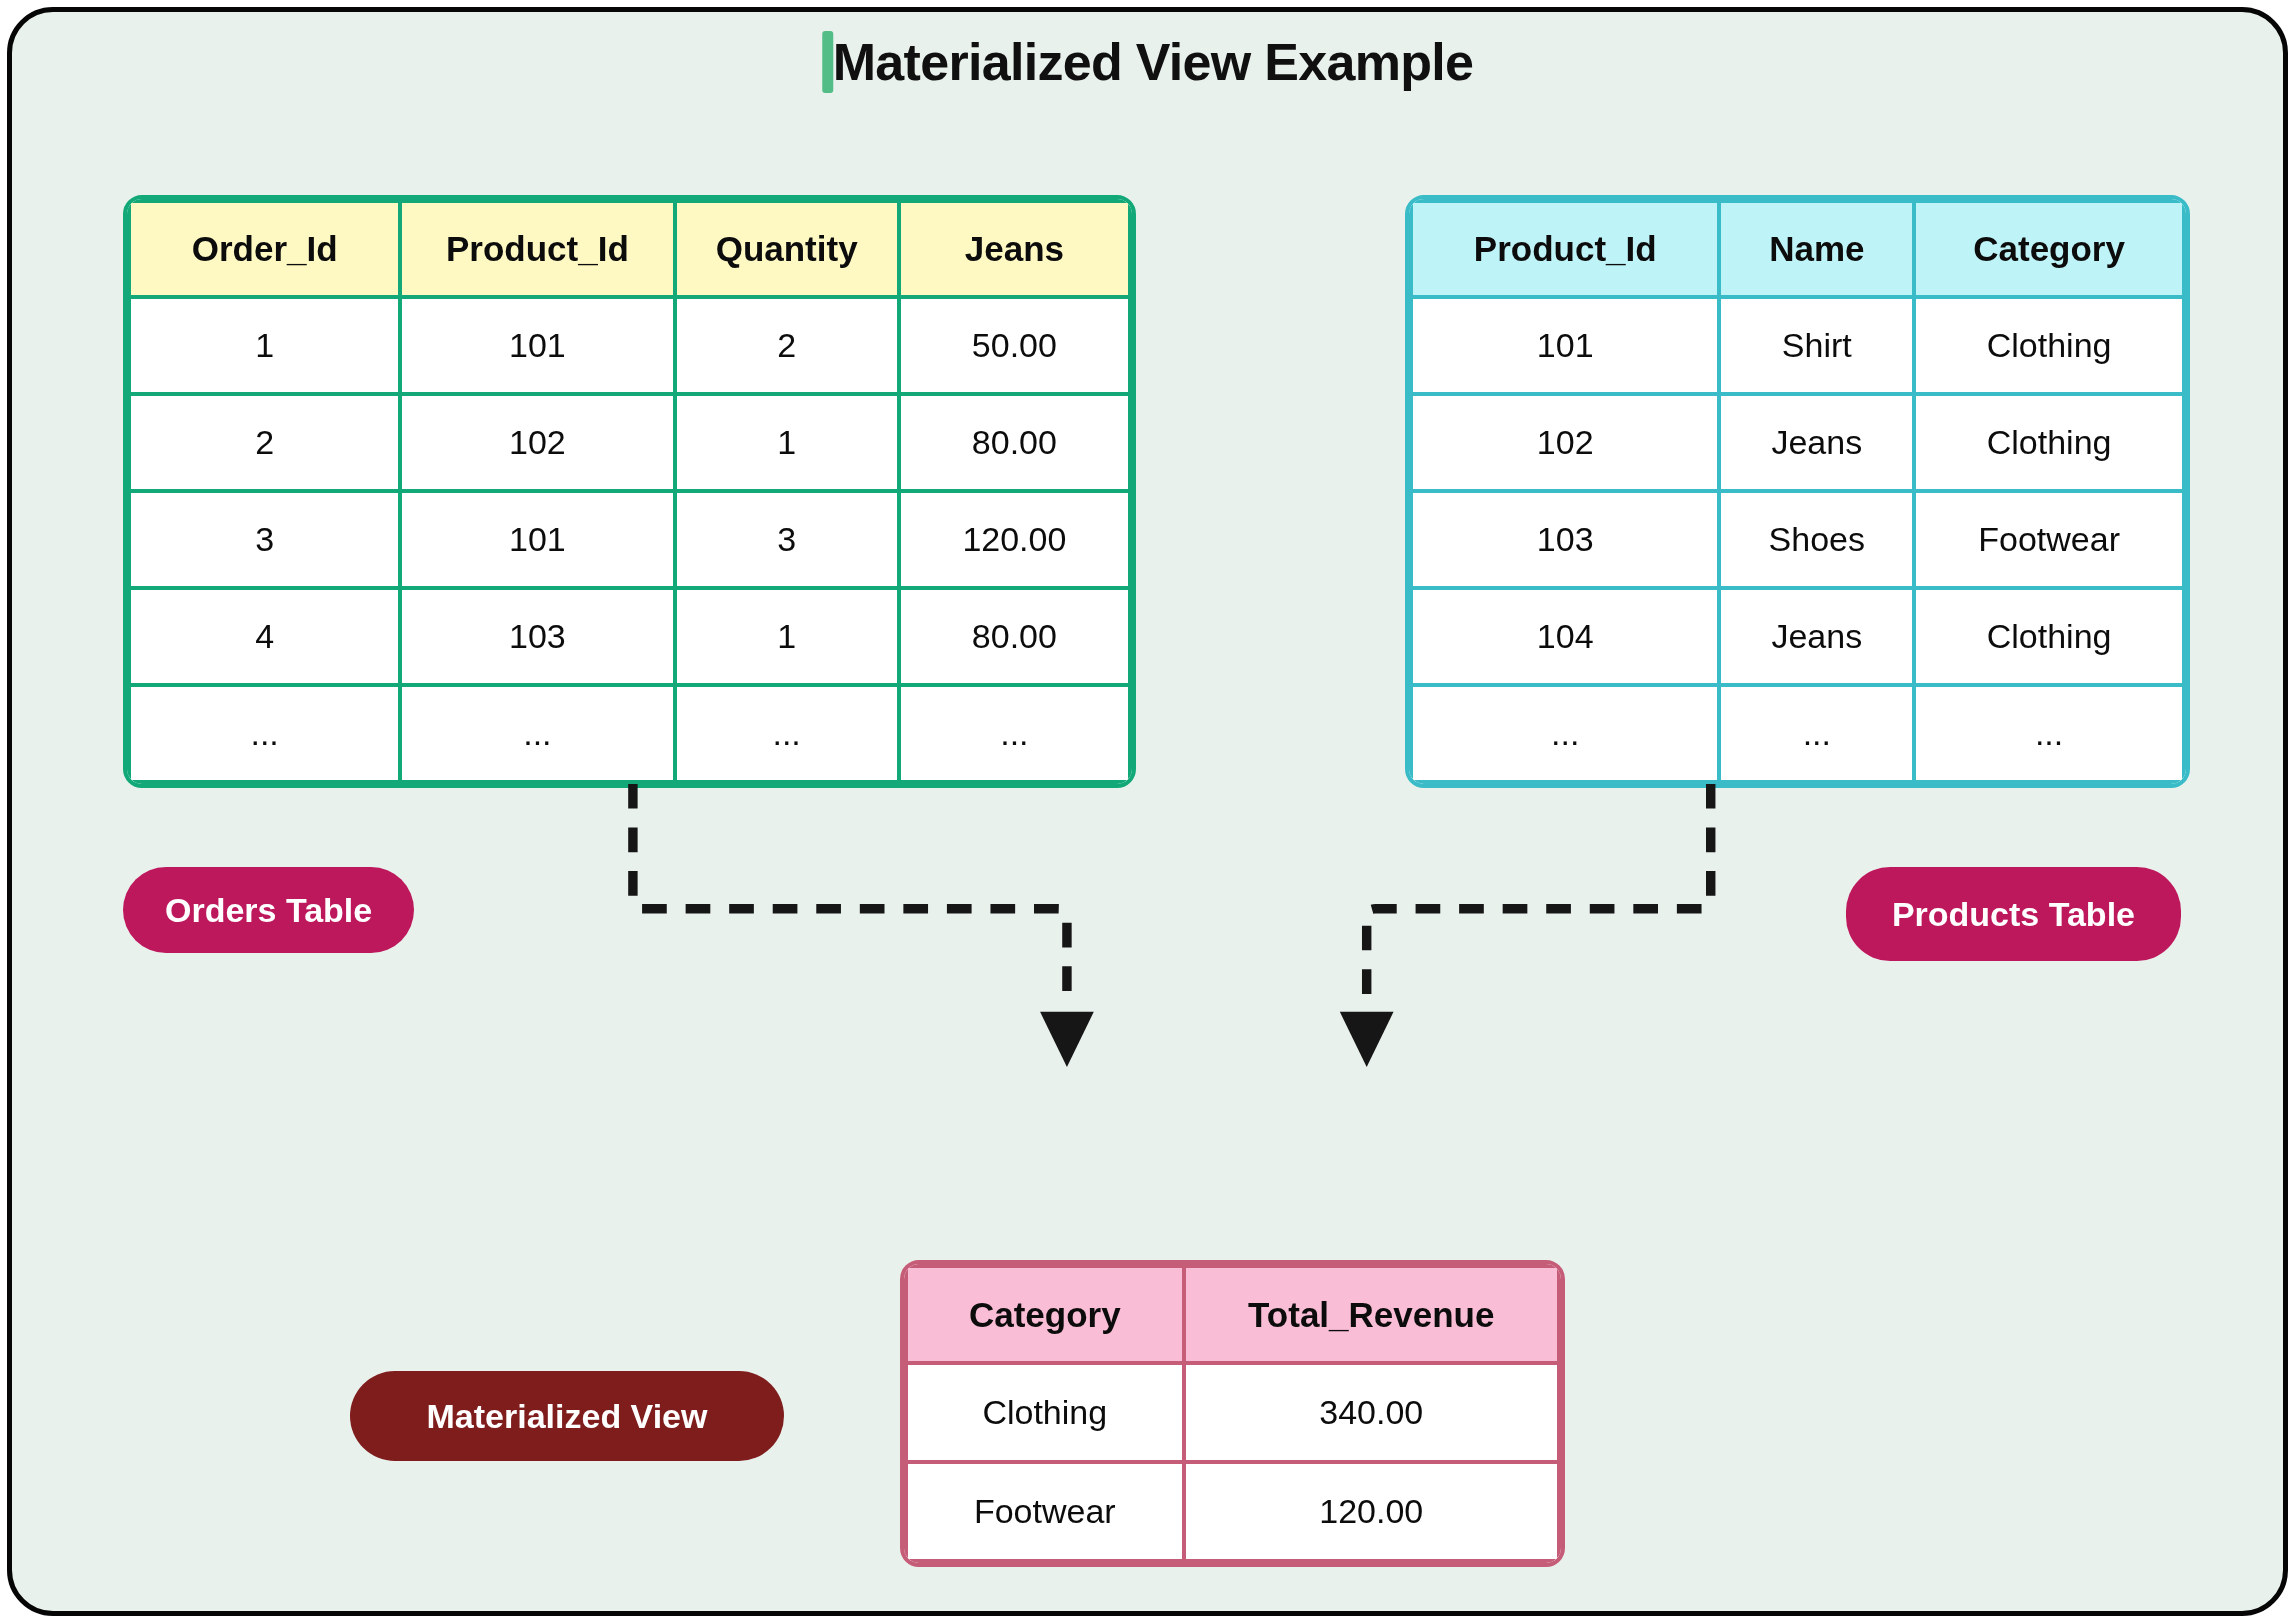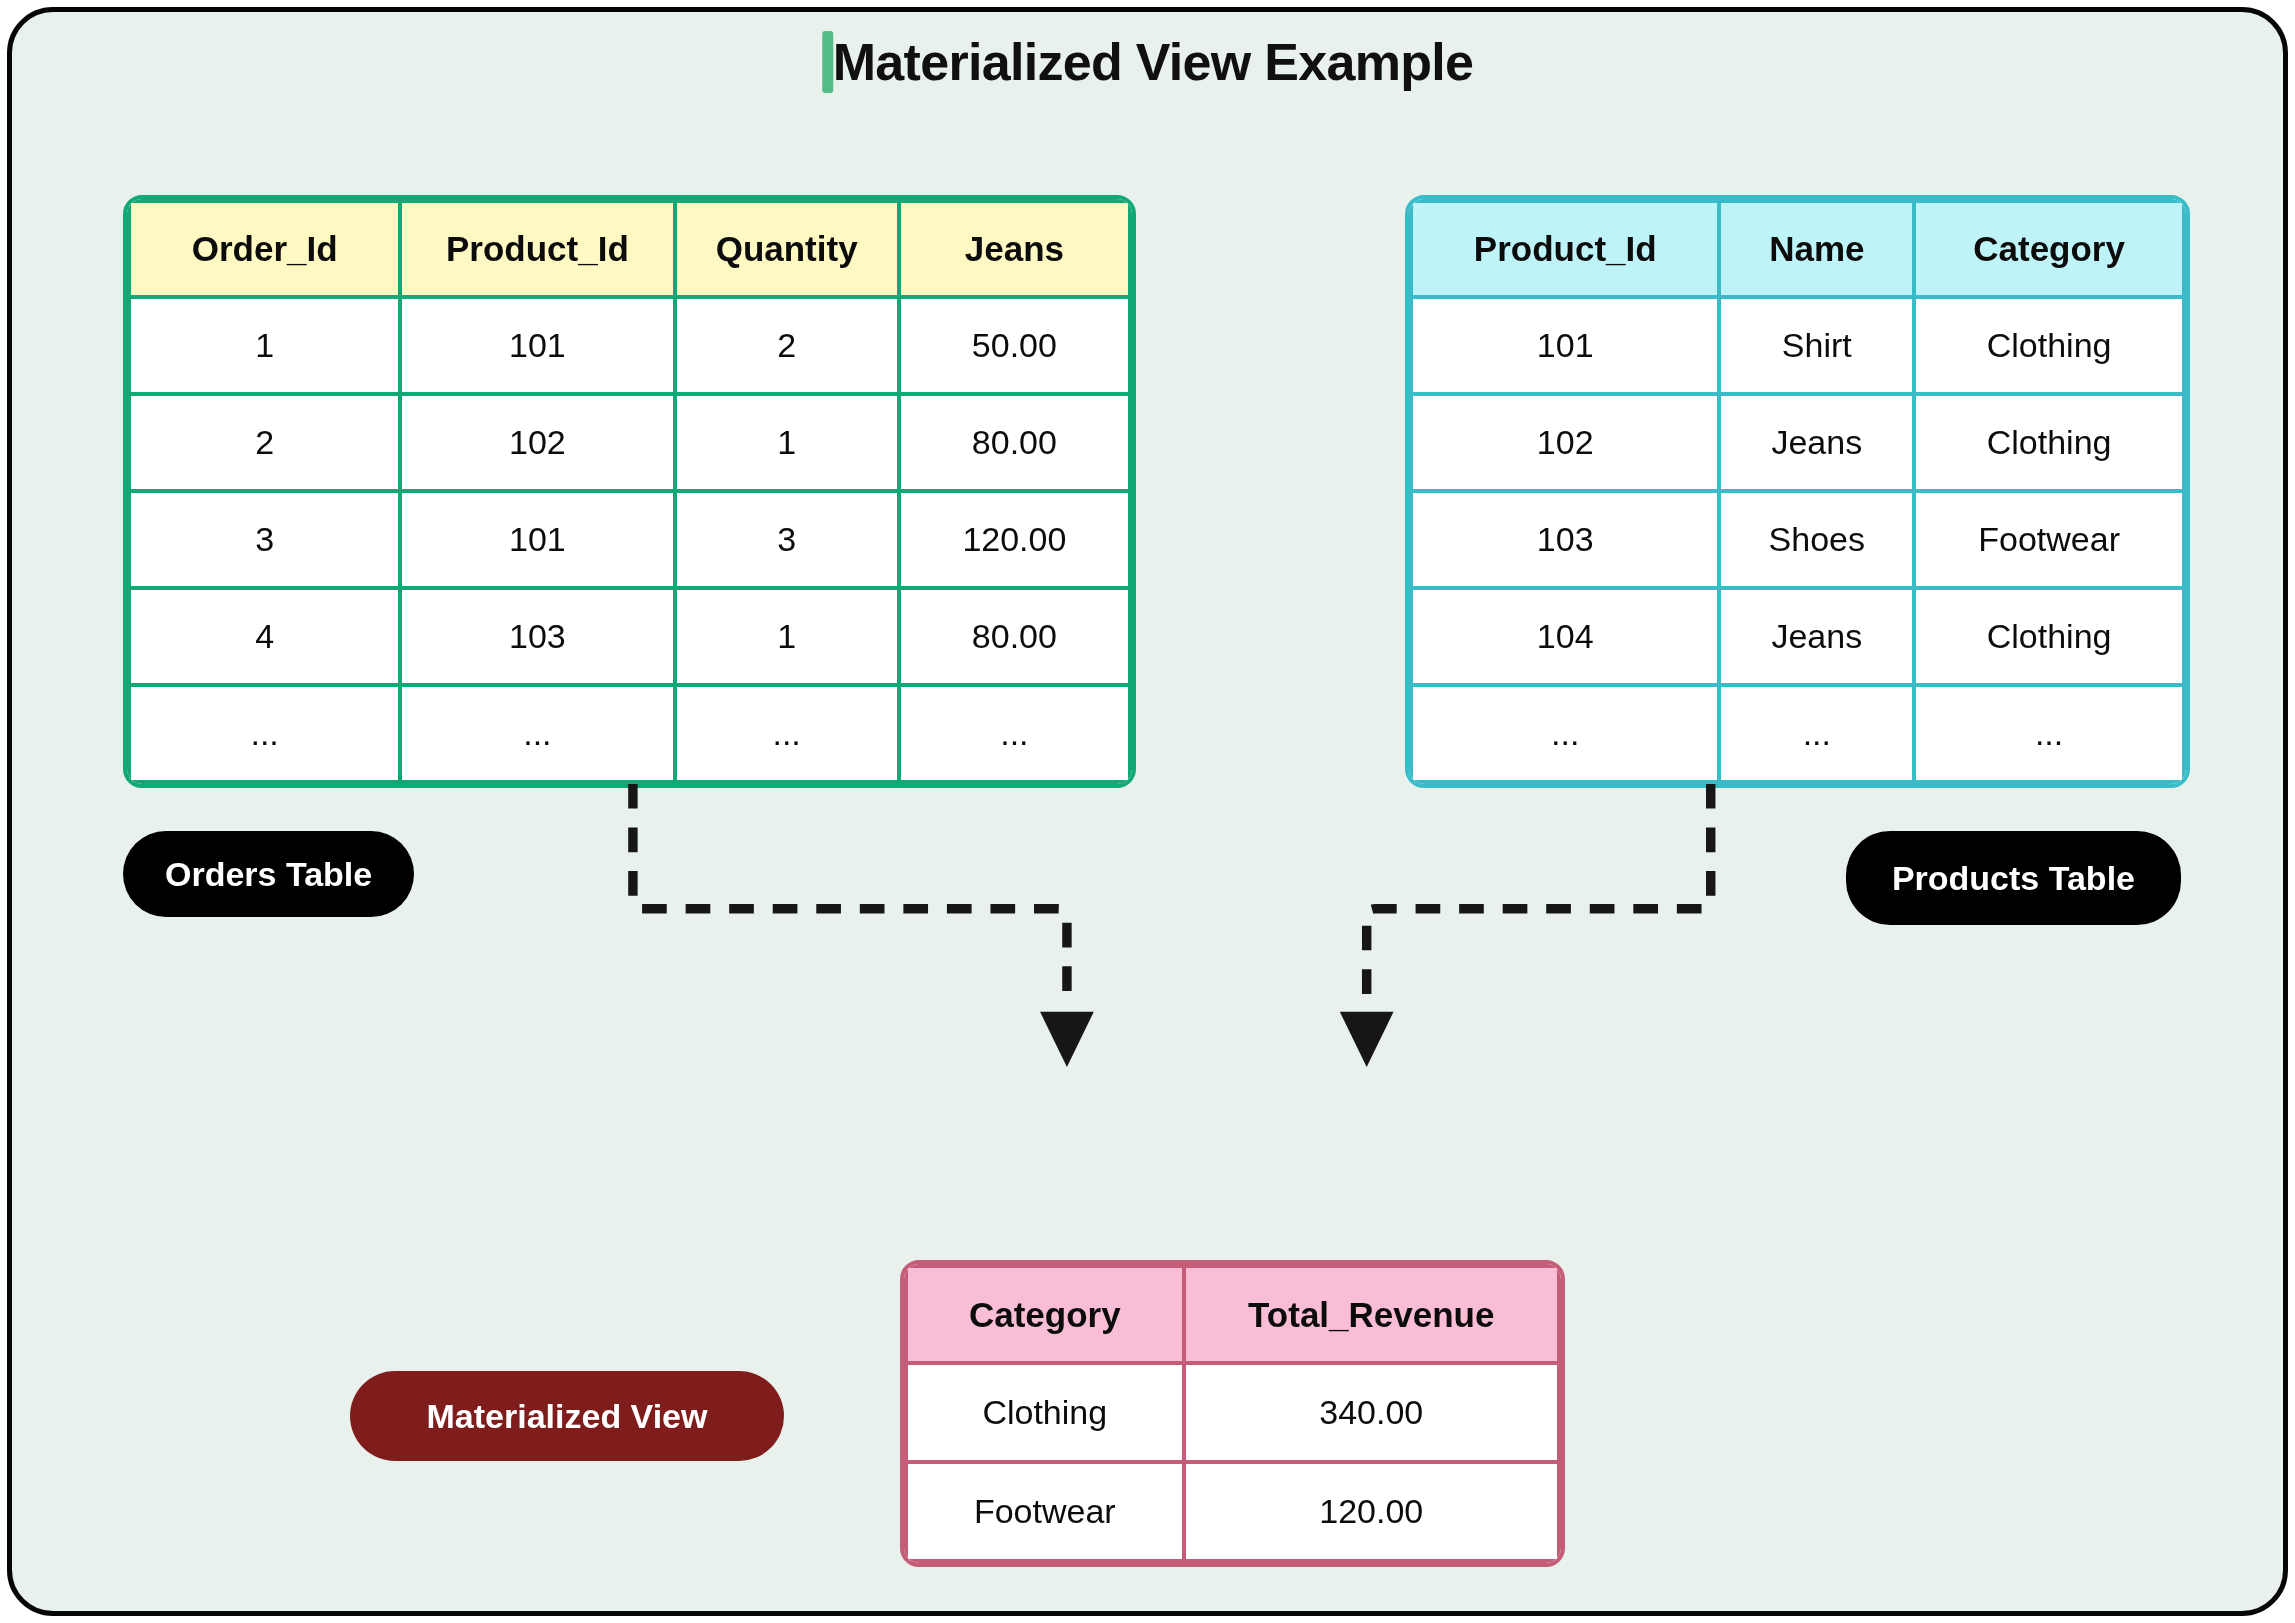--- a/index.html
+++ b/index.html
@@ -33,21 +33,21 @@
 
   .mview{left:900px;top:1260px;width:657px;border:4.4px solid #c65d78;}
   .mview th,.mview td{border:4.4px solid #c65d78;}
   .mview th{background:#f9bdd5;}
   .mview thead tr{height:97px;}
   .mview tbody tr{height:99px;}
 
   
   .pill{position:absolute;display:flex;align-items:center;justify-content:center;
         color:#ffffff;font-weight:700;white-space:nowrap;}
-  .pill-black{background:#000000;}
+  .pill-black{background:#be185d;margin-top:36px;}
   .orders-pill{left:123px;top:831px;height:86px;border-radius:44px;padding:0 42px;font-size:34px;}
   .products-pill{right:114px;top:831px;height:86px;border-radius:44px;padding:4px 46px;font-size:34px;}
   .center-pill{left:904px;top:1073px;width:650px;height:96px;border-radius:48px;font-size:36px;}
   .mv-pill{left:350px;top:1371px;width:434px;height:90px;border-radius:45px;
            background:#7f1d1d;font-size:34px;font-weight:600;}
 
   
   .connectors{position:absolute;inset:0;width:100%;height:100%;pointer-events:none;}
   .dash{fill:none;stroke:#161616;stroke-width:13;stroke-dasharray:34 26;}
   .ahead{fill:#161616;}

